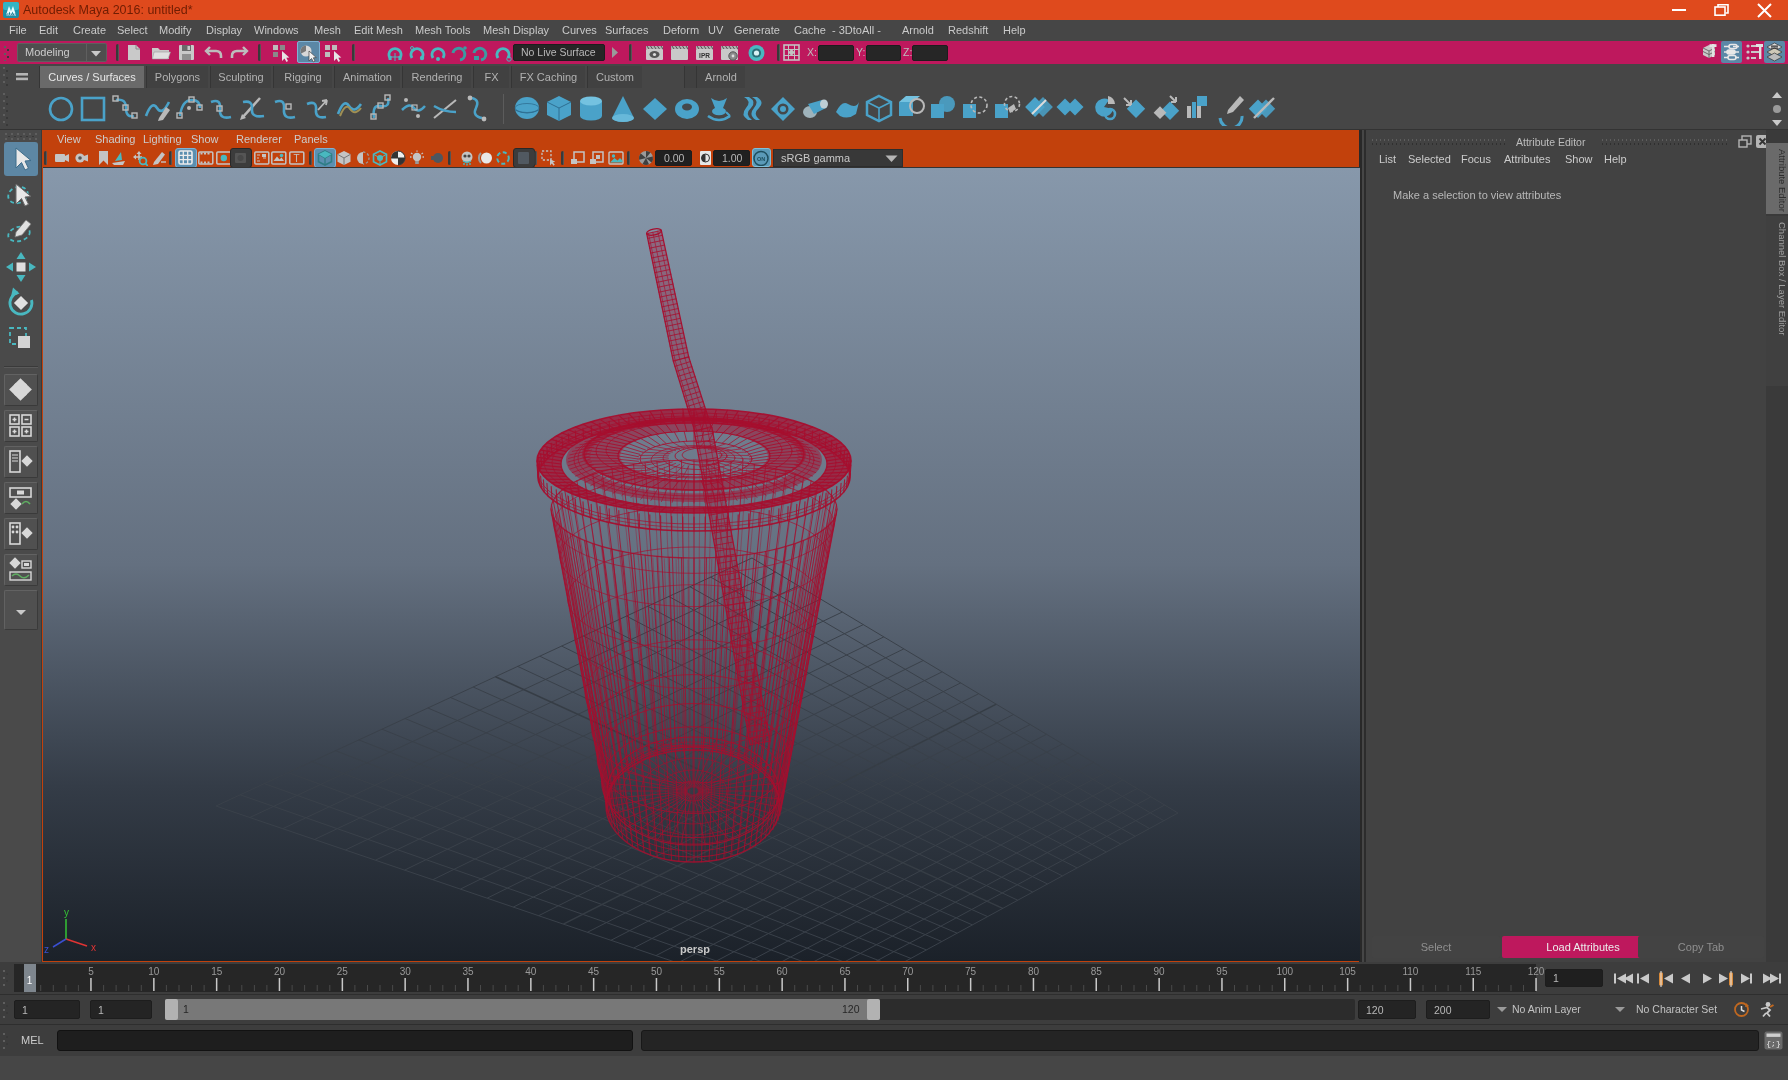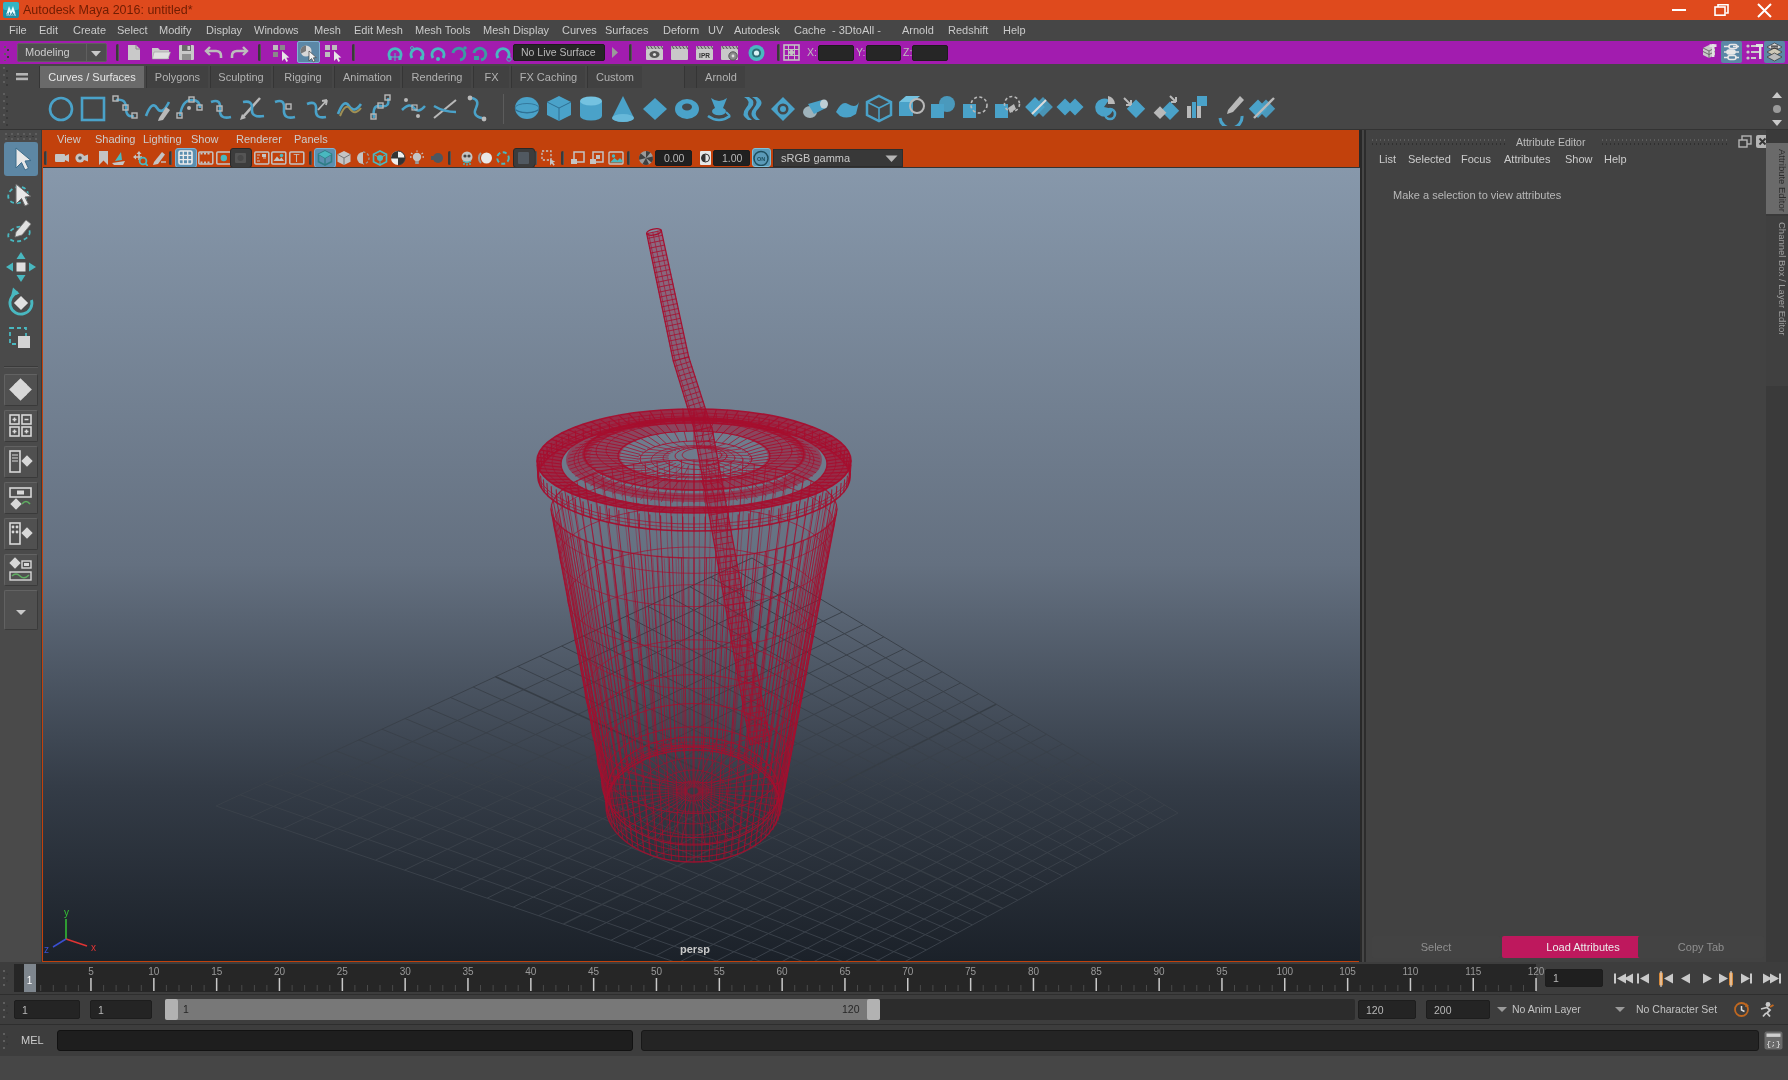--- a/index.html
+++ b/index.html
@@ -7,21 +7,21 @@
   font-family:"Liberation Sans", sans-serif; }
 .abs { position:absolute; }
 #root { position:relative; width:1788px; height:1080px; }
 
 #titlebar { left:0; top:0; width:1788px; height:20px; background:#df4a1d; }
 #titletext { left:23px; top:3px; font-size:12.5px; color:#6f1d03; }
 
 #menubar { left:0; top:20px; width:1788px; height:21px; background:#464646;text-decoration:underline; }
 .mi { position:absolute; top:4px; font-size:11px; color:#cacaca; }
 
-#toolbar { left:0; top:41px; width:1788px; height:23px; background:#a21caf; }
+#toolbar { left:0; top:41px; width:1788px; height:23px; background:#be185d; }
 .grip { position:absolute; width:7px; background-image:radial-gradient(circle at 2px 2px, #5e5e5e 1px, rgba(0,0,0,0) 1.3px), radial-gradient(circle at 5px 5px, #383838 1px, rgba(0,0,0,0) 1.3px); background-size:7px 7px; }
 .vsep { position:absolute; width:3px; border-radius:2px; background:#393939; border-right:1px solid #555; }
 .inputbox { position:absolute; background:#262626; border-radius:2px; border:1px solid #1d1d1d; color:#b8b8b8; font-size:10.5px; }
 .lbl { position:absolute; font-size:10.5px; color:#bdbdbd; }
 
 #shelftabs { left:0; top:64px; width:1788px; height:24px; background:#464646; }
 .tab { position:absolute; top:2px; height:22px; line-height:22px; padding:0 12px; font-size:11px;
   color:#b2b2b2; background:#414141; border-left:1px solid #353535; }
 .tab.active { background:#6a6a6a; color:#e8e8e8; }
 #shelficons { left:0; top:88px; width:1788px; height:42px; background:#464646; border-bottom:1px solid #333; }
@@ -82,21 +82,21 @@
       <div class="mi" style="left:206px">Display</div>
       <div class="mi" style="left:254px">Windows</div>
       <div class="mi" style="left:314px">Mesh</div>
       <div class="mi" style="left:354px">Edit Mesh</div>
       <div class="mi" style="left:415px">Mesh Tools</div>
       <div class="mi" style="left:483px">Mesh Display</div>
       <div class="mi" style="left:562px">Curves</div>
       <div class="mi" style="left:605px">Surfaces</div>
       <div class="mi" style="left:663px">Deform</div>
       <div class="mi" style="left:708px">UV</div>
-      <div class="mi" style="left:734px">Autodesk</div>
+      <div class="mi" style="left:734px">Generate</div>
       <div class="mi" style="left:794px">Cache</div>
       <div class="mi" style="left:832px">- 3DtoAll -</div>
       <div class="mi" style="left:902px">Arnold</div>
       <div class="mi" style="left:948px">Redshift</div>
       <div class="mi" style="left:1003px">Help</div>
     </div>
 
   <div id="toolbar" class="abs">
       <div class="grip" style="left:3px;top:4px;height:16px;"></div>
       <div class="abs" style="left:17px;top:2px;width:90px;height:19px;background:#4e4e4e;border:1px solid #5f5f5f;border-radius:2px;"></div>

